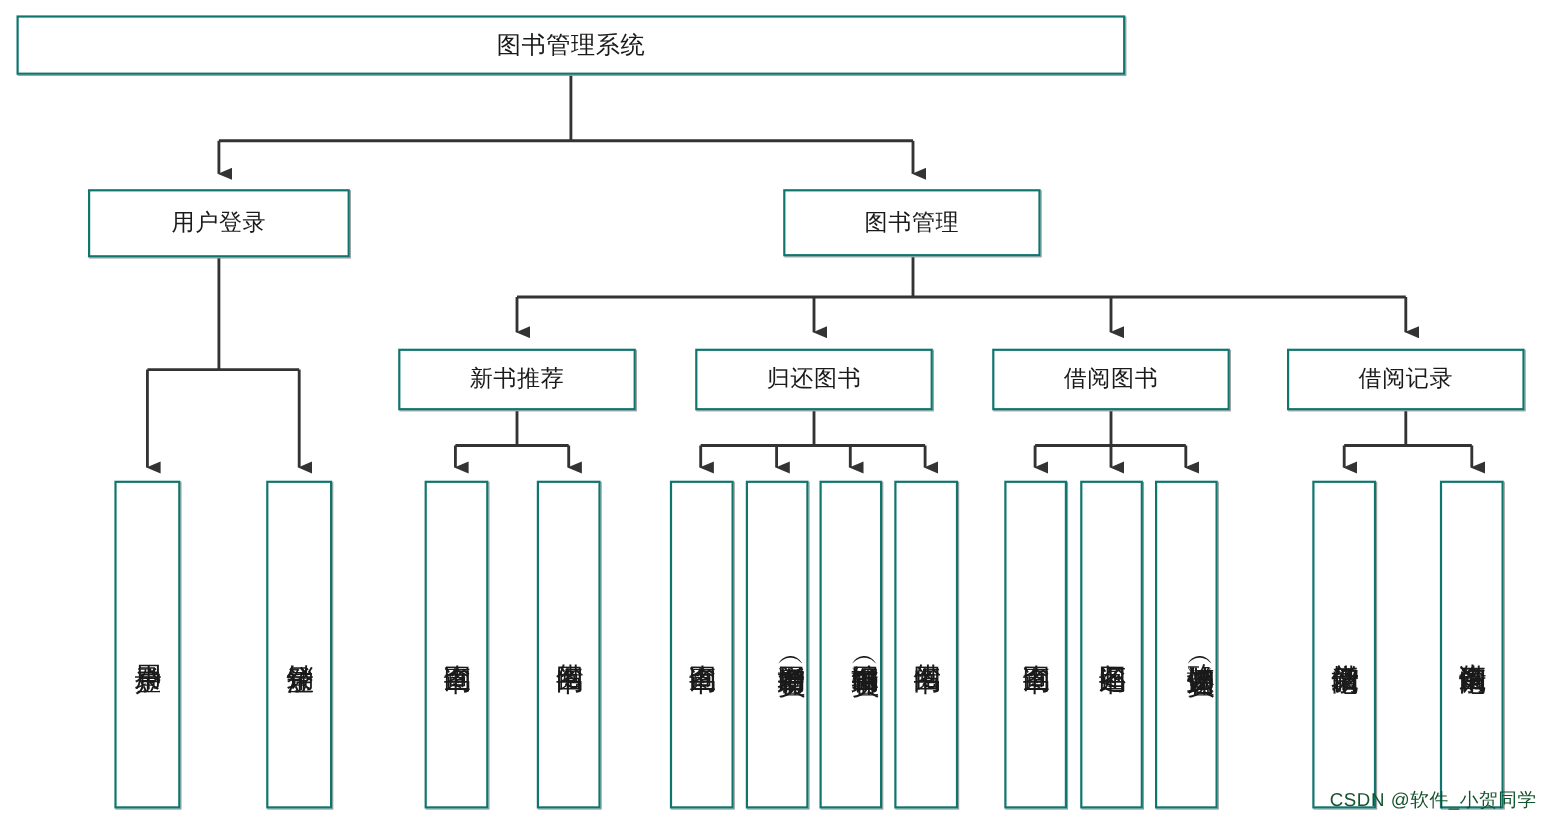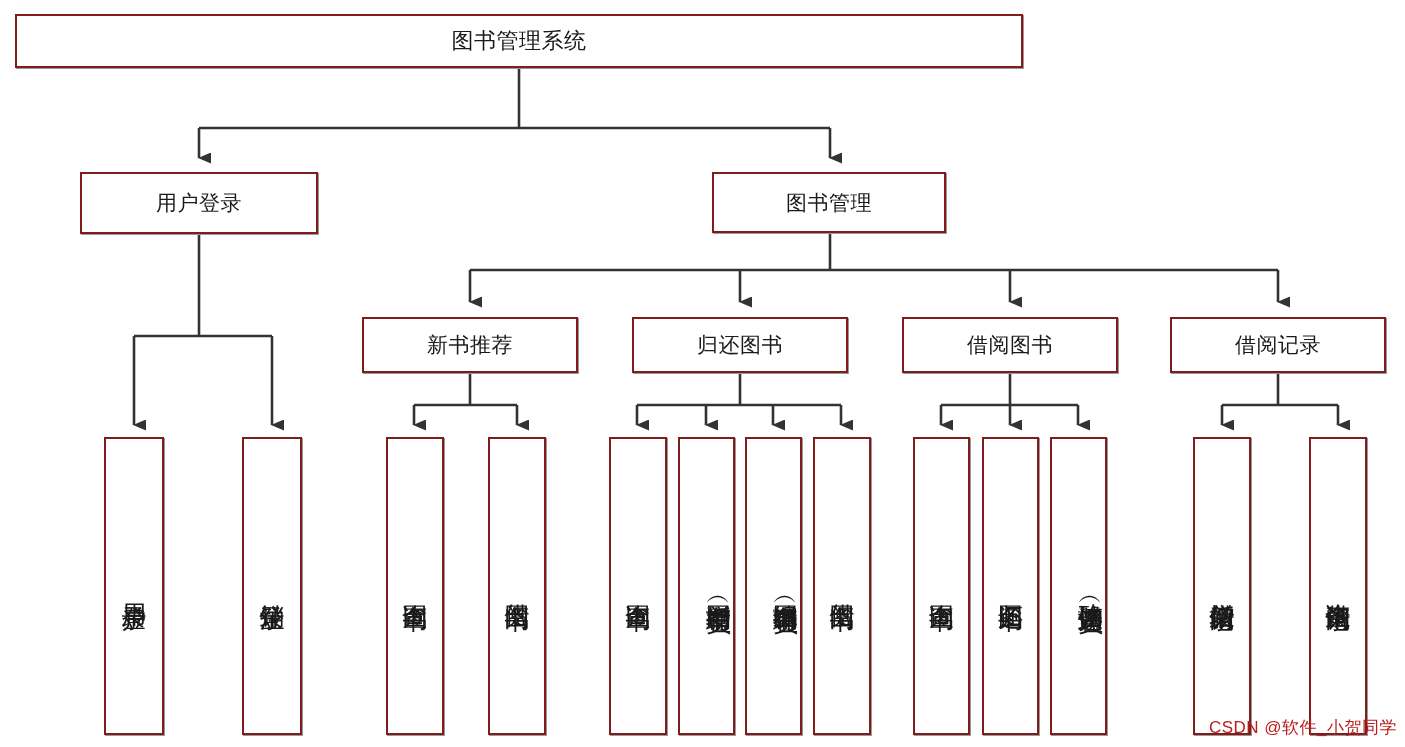--- a/index.html
+++ b/index.html
@@ -21,21 +21,21 @@
     position: absolute;
     left: 0;
     top: 0;
     width: 1405px;
     height: 747px;
   }
   .node {
     position: absolute;
     box-sizing: border-box;
     background: #ffffff;
-    border: 2px solid #7f1d1d;
+    border: 2px solid #0f766e;
     box-shadow: 1px 1px 0 0 #9a9a9a;
     display: flex;
     align-items: center;
     justify-content: center;
     color: #1a1a1a;
   }
   .node.horiz {
     font-size: 21px;
     line-height: 1.2;
     letter-spacing: 0.5px;
@@ -61,21 +61,21 @@
   }
   .node.vert.centered {
     align-items: center;
     padding-top: 0;
   }
   #watermark {
     position: absolute;
     right: 8px;
     bottom: 8px;
     font-size: 17px;
-    color: #b91c1c;
+    color: #14532d;
     letter-spacing: 0.5px;
     white-space: nowrap;
   }
 </style>
 </head>
 <body>
 
 <div id="canvas">
 
   <svg id="edges" viewBox="0 0 1405 747" xmlns="http://www.w3.org/2000/svg">

